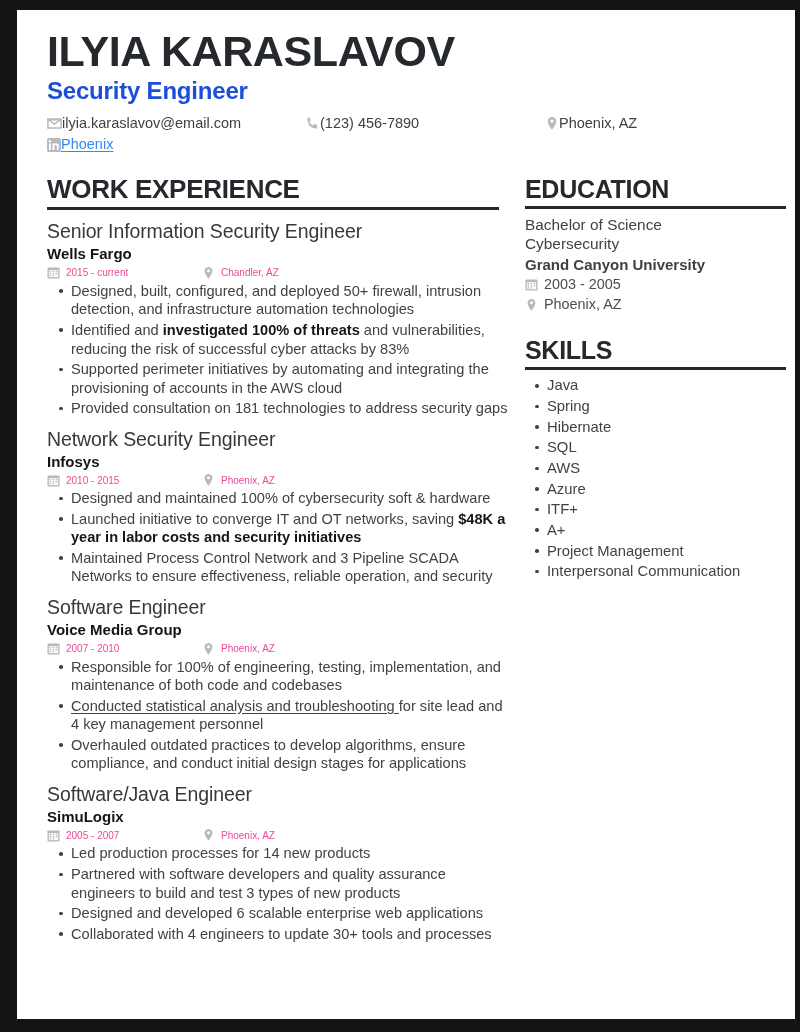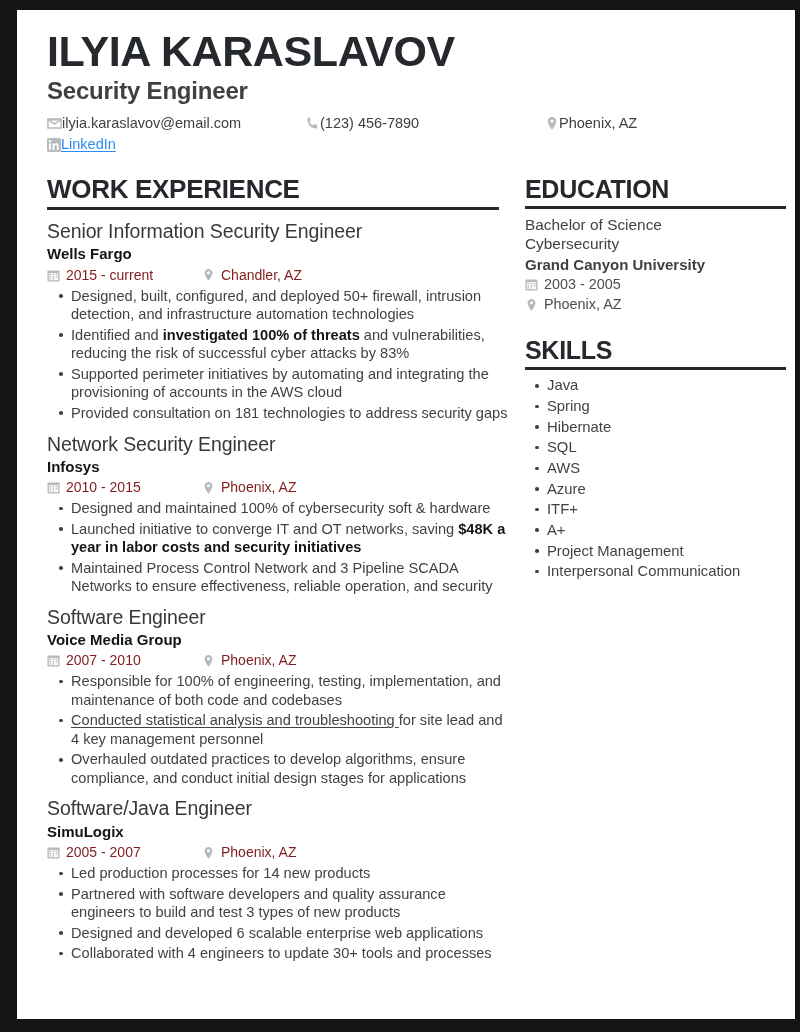--- a/index.html
+++ b/index.html
@@ -40,21 +40,21 @@
     font-weight: 800;
     letter-spacing: -0.4px;
     color: #25282c;
     line-height: 1.02;
     white-space: nowrap;
   }
 
   .job-title {
     font-size: 24px;
     font-weight: 700;
-    color: #404040;
+    color: #1d4ed8;
     letter-spacing: -0.2px;
     line-height: 1.22;
     margin-top: 2px;
   }
 
   .contact-rows { margin-top: 8px; }
 
   .contact-line {
     display: flex;
     align-items: center;
@@ -133,22 +133,22 @@
     font-size: 15px;
     font-weight: 700;
     color: #121416;
     line-height: 1.3;
     margin-top: 1px;
   }
 
   .entry-meta {
     display: flex;
     margin-top: 2px;
-    font-size: 14px;
-    color: #7f1d1d;
+    font-size: 10px;
+    color: #ec4899;
     line-height: 1.35;
   }
 
   .meta-item {
     display: flex;
     align-items: center;
     gap: 6px;
     white-space: nowrap;
   }
   .meta-item.date     { width: 155px; }
@@ -284,21 +284,21 @@
           <span class="ico">
             <svg width="14" height="14" viewBox="0 0 16 16">
                   <rect x="0" y="0" width="16" height="16" rx="2"></rect>
                   <g fill="#ffffff">
                     <rect x="2.3" y="6.2" width="2.2" height="7.4"></rect>
                     <circle cx="3.4" cy="3.6" r="1.35"></circle>
                     <path d="M6.3 6.2h2.1v1c.4-.7 1.2-1.2 2.2-1.2 1.7 0 2.8 1 2.8 3.1v4.5h-2.2V9.5c0-1-.4-1.6-1.3-1.6-.8 0-1.3.5-1.4 1.3v4.4H6.3z"></path>
                   </g>
                 </svg>
           </span>
-          <a class="contact-link" href="#">LinkedIn</a>
+          <a class="contact-link" href="#">Phoenix</a>
         </div>
       </div>
     </div>
   </div>
 
   <div class="columns">
 
     <div class="col-left">
 
       <div>

